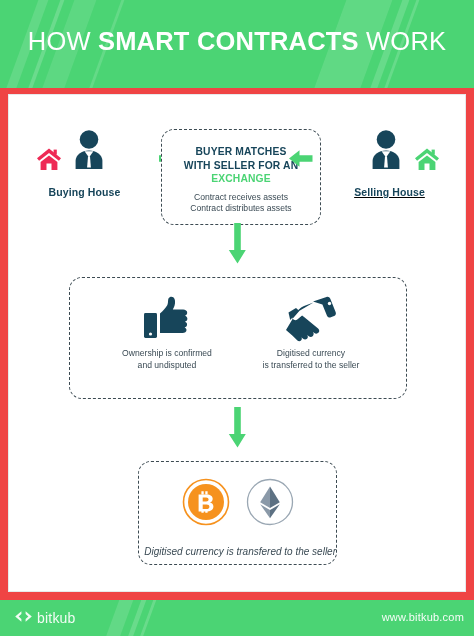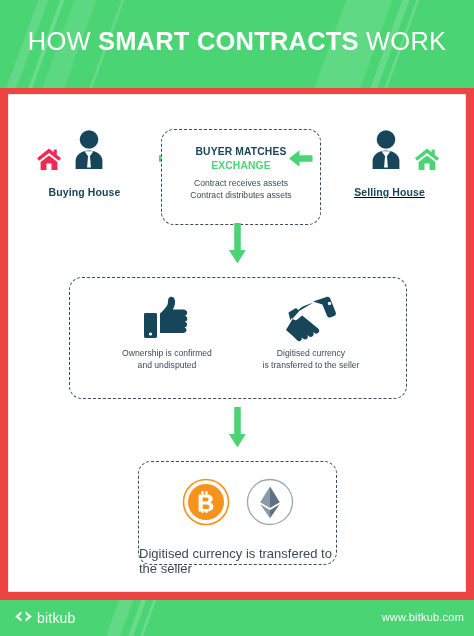--- a/index.html
+++ b/index.html
@@ -202,23 +202,24 @@
     top: 16px;
     left: 0; right: 0;
     display: flex;
     justify-content: center;
     gap: 16px;
   }
   .bot-cap {
     position: absolute;
     top: 84px;
     left: 0; right: 0;
-    text-align: left;
-    font-size: 13px;
+    text-align: right;
+    font-size: 10px;
     color: #3a4a54;
+    font-style: italic;
   }
 
   
   .footer {
     position: absolute;
     left: 0;
     top: 600px;
     width: 474px;
     height: 36px;
     background: #4bd474;
@@ -304,20 +305,21 @@
 
       <span class="arrow-h right">
         <svg width="24" height="19" viewBox="0 0 24 19">
           <path d="M0 6.2h13V1.2L23.5 9.5 13 17.8v-5H0z" fill="#4bd474"></path>
         </svg>
       </span>
 
       <div class="dbox box-exchange">
         <div class="inner">
           <div class="ex-title">BUYER MATCHES</div>
+          <div class="ex-title">WITH SELLER FOR AN</div>
           <div class="ex-highlight">EXCHANGE</div>
           <div class="ex-sub">Contract receives assets</div>
           <div class="ex-sub" style="margin-top:0">Contract distributes assets</div>
         </div>
       </div>
 
       <span class="arrow-h left">
         <svg width="24" height="19" viewBox="0 0 24 19">
           <path d="M23.5 6.2h-13V1.2L0 9.5l10.5 8.3v-5h13z" fill="#4bd474"></path>
         </svg>

